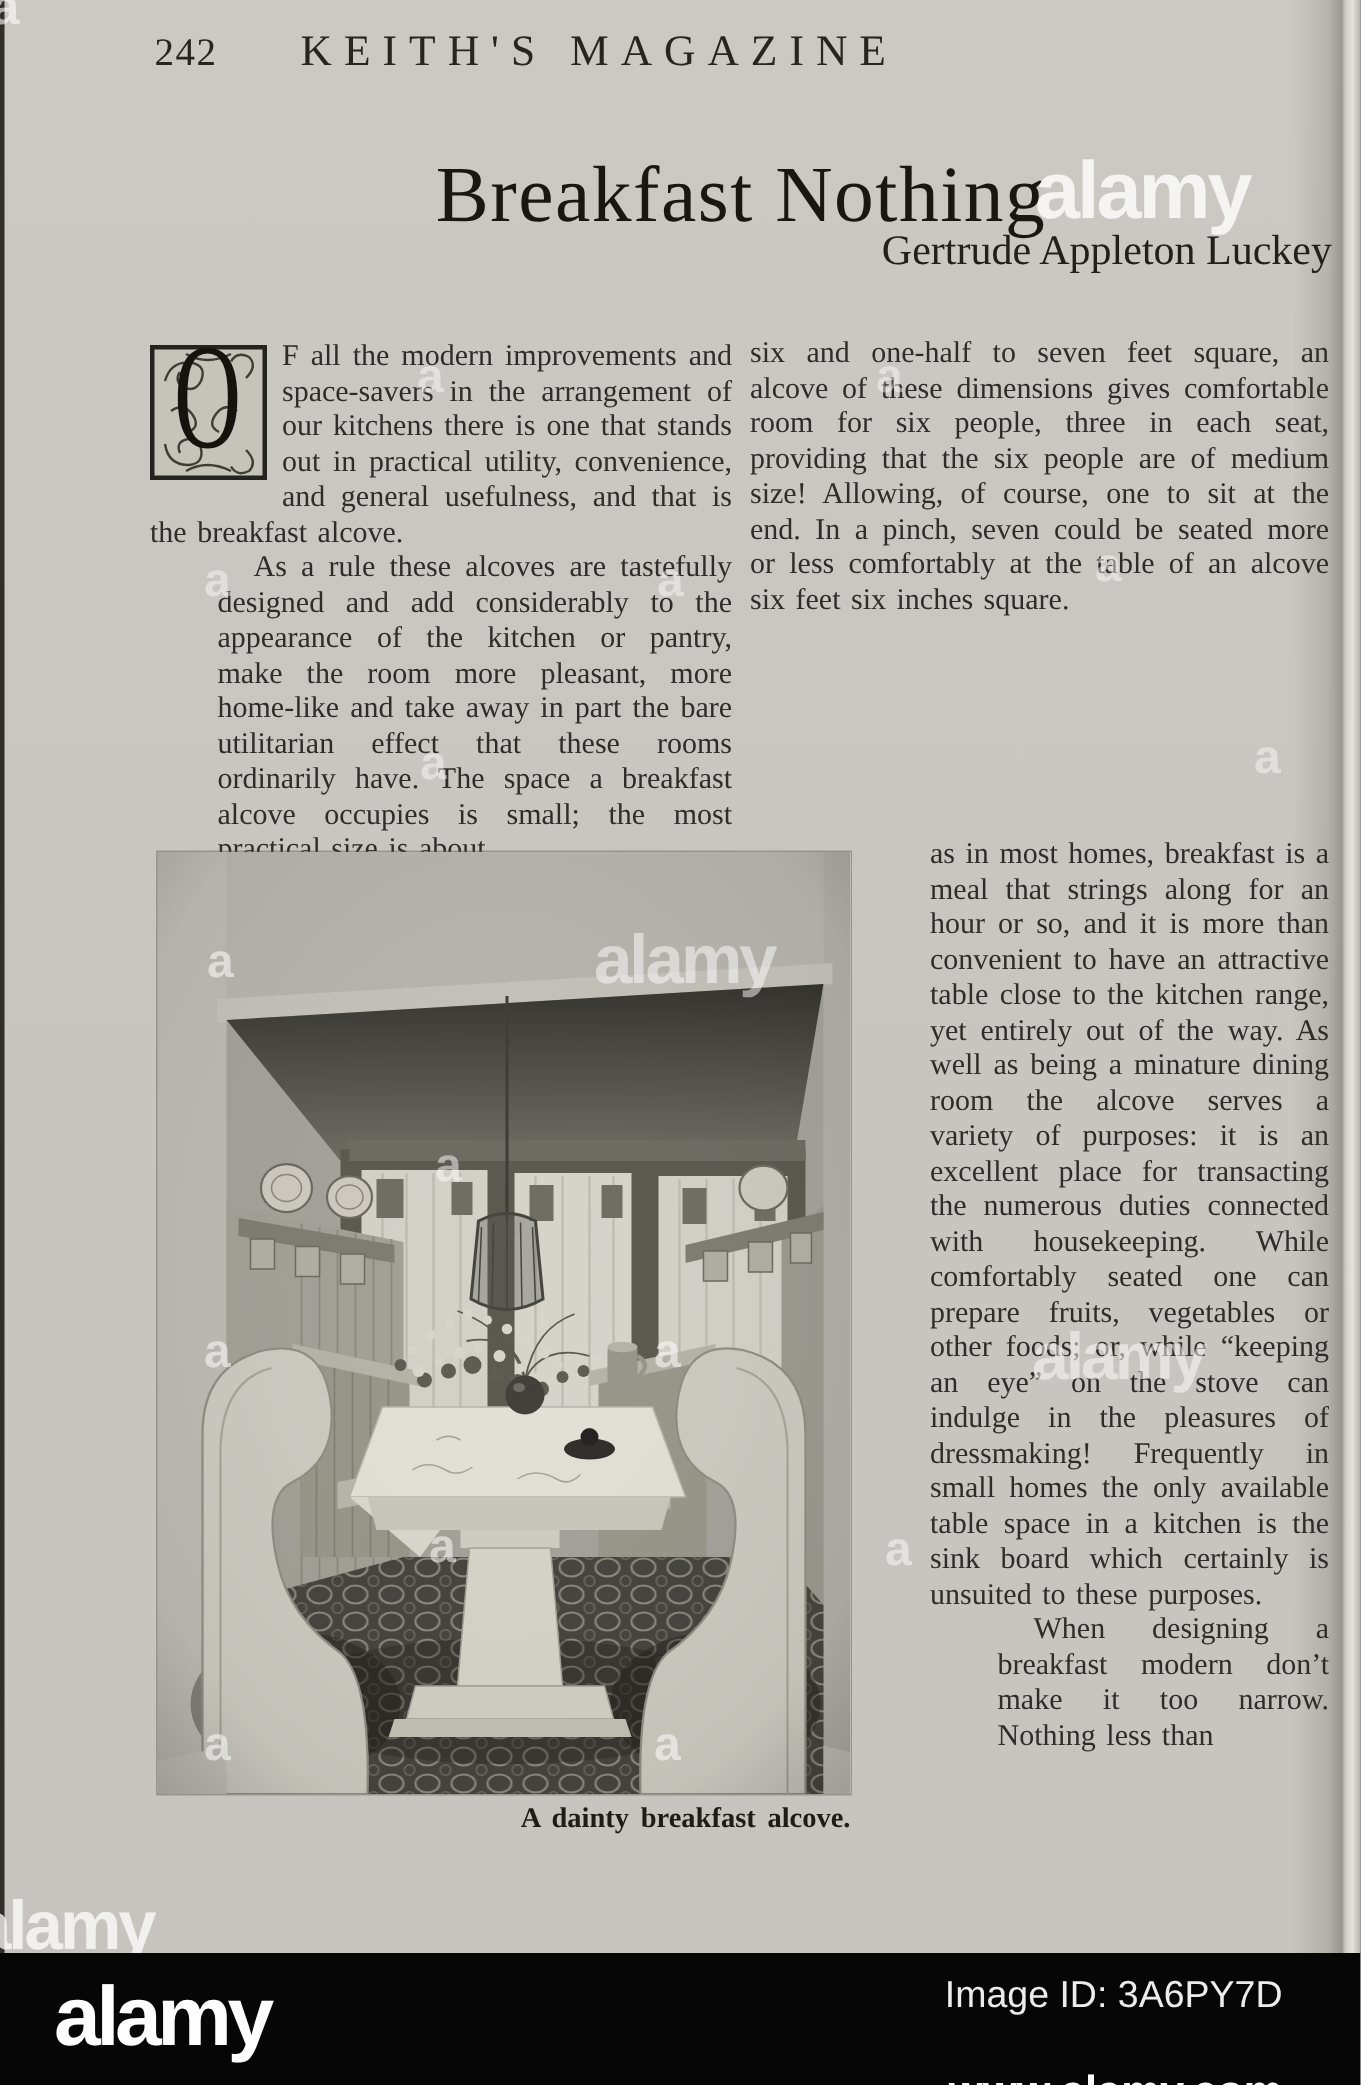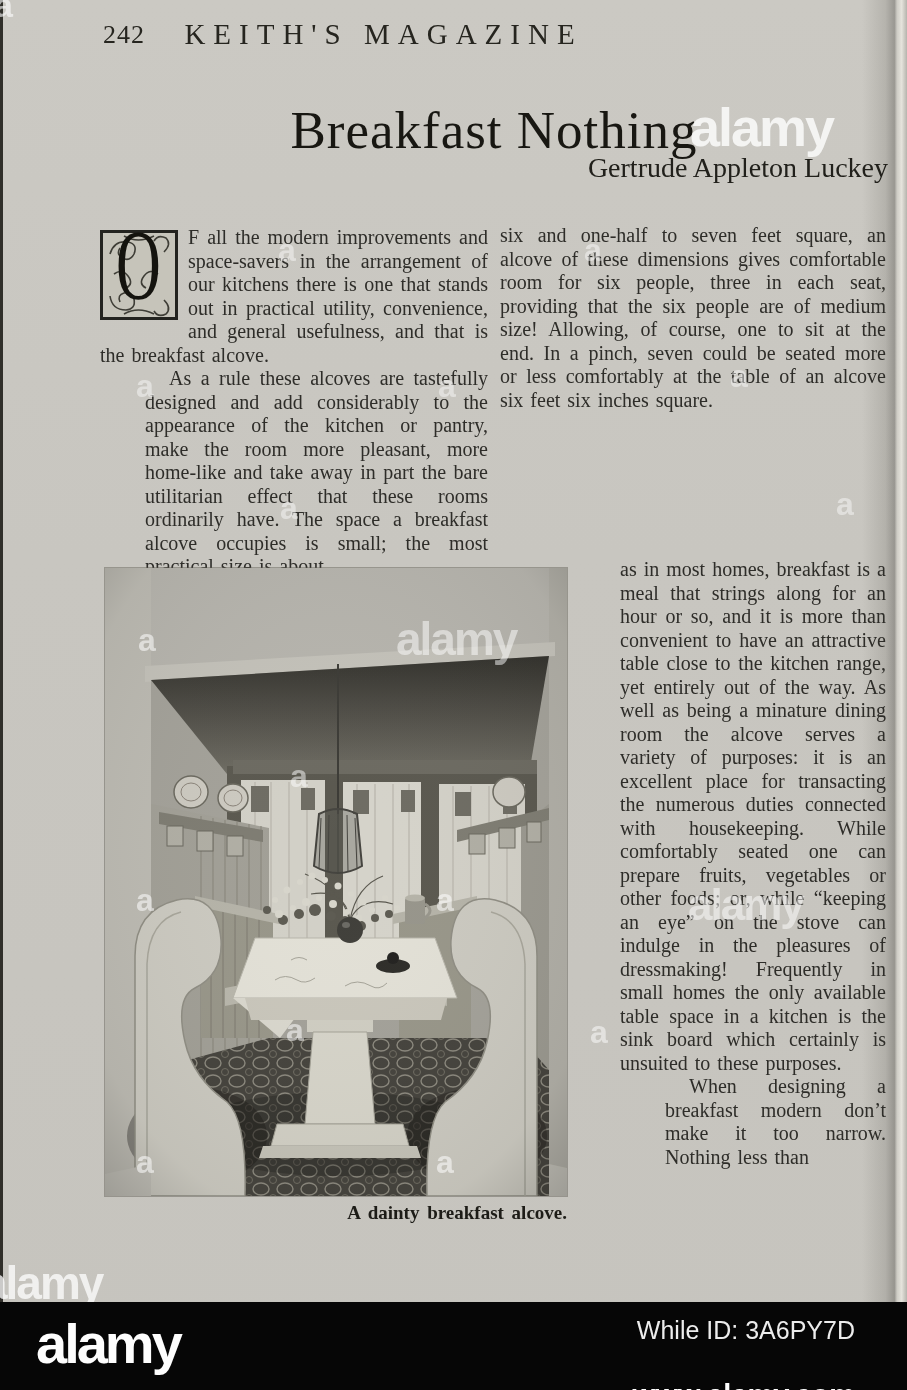--- a/index.html
+++ b/index.html
@@ -8,21 +8,21 @@
     background:linear-gradient(180deg,#cbc9c3 0%,#c8c6c0 40%,#c6c4be 100%);
     overflow:hidden;
     font-family:"Liberation Serif", serif;
     color:#2e2d29;
   }
   .edge-left{position:absolute;left:0;top:0;width:3px;height:1390px;background:#15140f;opacity:.85;}
   .edge-right{position:absolute;left:862px;top:0;width:45px;height:1302px;
     background:linear-gradient(90deg,rgba(0,0,0,0) 0%,rgba(70,68,60,.16) 52%,rgba(40,38,33,.30) 72%,#cfcdc6 78%,#e5e3dc 88%,#b5b3ac 100%);}
   .pagenum{position:absolute;left:103px;top:20px;font-size:26px;letter-spacing:1px;color:#26251f;}
   .magtitle{position:absolute;left:0;top:18px;width:767px;text-align:center;
-    font-size:29px;letter-spacing:8px;color:#26251f;}
+    font-size:29px;letter-spacing:8px;color:#26251f;padding-left:16px;}
   .title{position:absolute;left:100px;top:100px;width:788px;margin:0;text-align:center;
     font-size:53px;font-weight:normal;letter-spacing:1px;color:#181712;}
   .author{position:absolute;left:100px;top:152px;width:788px;text-align:right;
     font-size:28px;color:#21201b;}
   .p{margin:0;text-align:justify;font-size:20px;line-height:23.5px;word-spacing:2px;}
   .p.indent{text-indent:24px;margin-left:45px;}
   .col-left{position:absolute;left:100px;top:226px;width:388px;}
   .col-right-top{position:absolute;left:500px;top:224px;width:386px;}
   .col-right-narrow{position:absolute;left:620px;top:558px;width:266px;}
   .dropcap-box{float:left;position:relative;width:78px;height:90px;margin:4px 10px 2px 0;}
@@ -297,18 +297,18 @@
     <span class="wm" style="left:436px;top:882px;font-size:32px;opacity:.55;">a</span>
     <span class="wm" style="left:286px;top:1012px;font-size:32px;opacity:.55;">a</span>
     <span class="wm" style="left:590px;top:1014px;font-size:32px;opacity:.5;">a</span>
     <span class="wm" style="left:136px;top:1144px;font-size:32px;opacity:.55;">a</span>
     <span class="wm" style="left:436px;top:1144px;font-size:32px;opacity:.55;">a</span>
   </div>
 
   <div class="footer">
     <div class="f-logo">alamy</div>
     <div class="f-right">
-      <div class="f-id">While ID: 3A6PY7D</div>
+      <div class="f-id">Image ID: 3A6PY7D</div>
       <div class="f-url">www.alamy.com</div>
     </div>
   </div>
 
 </div>
 
 </body></html>

